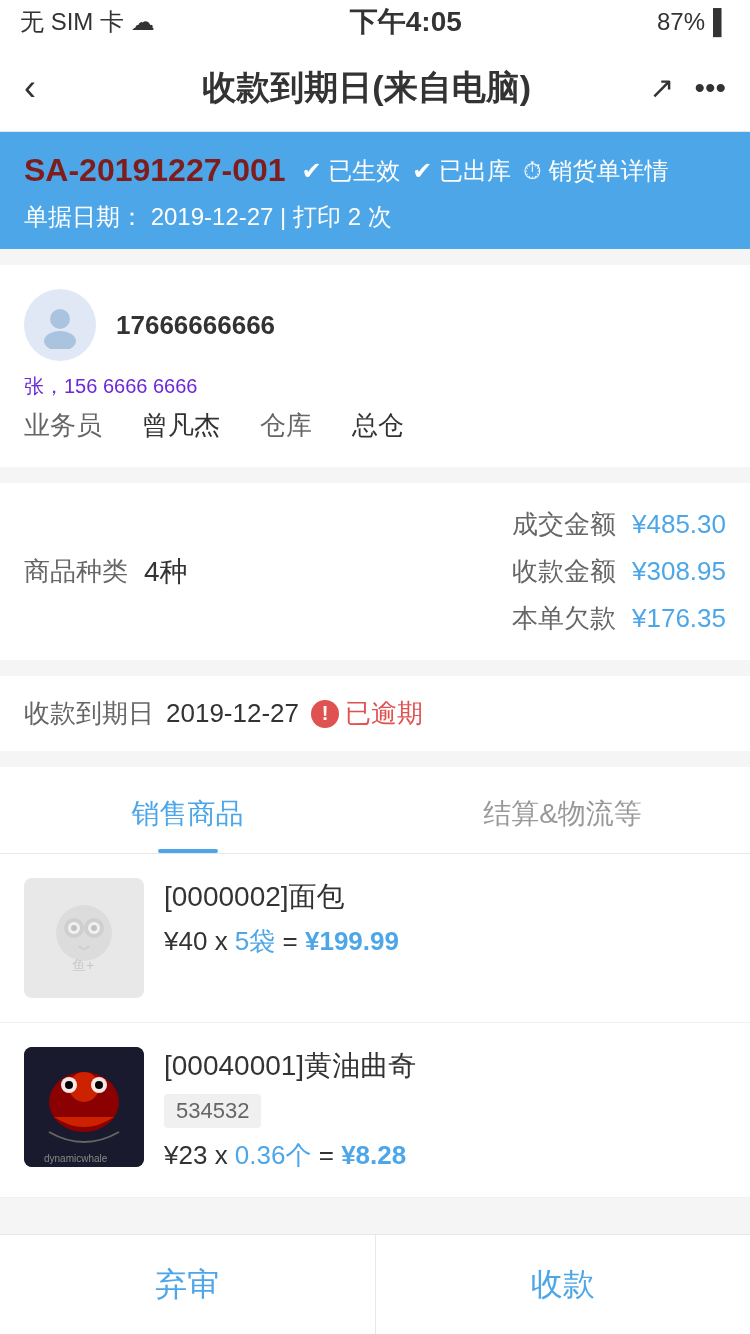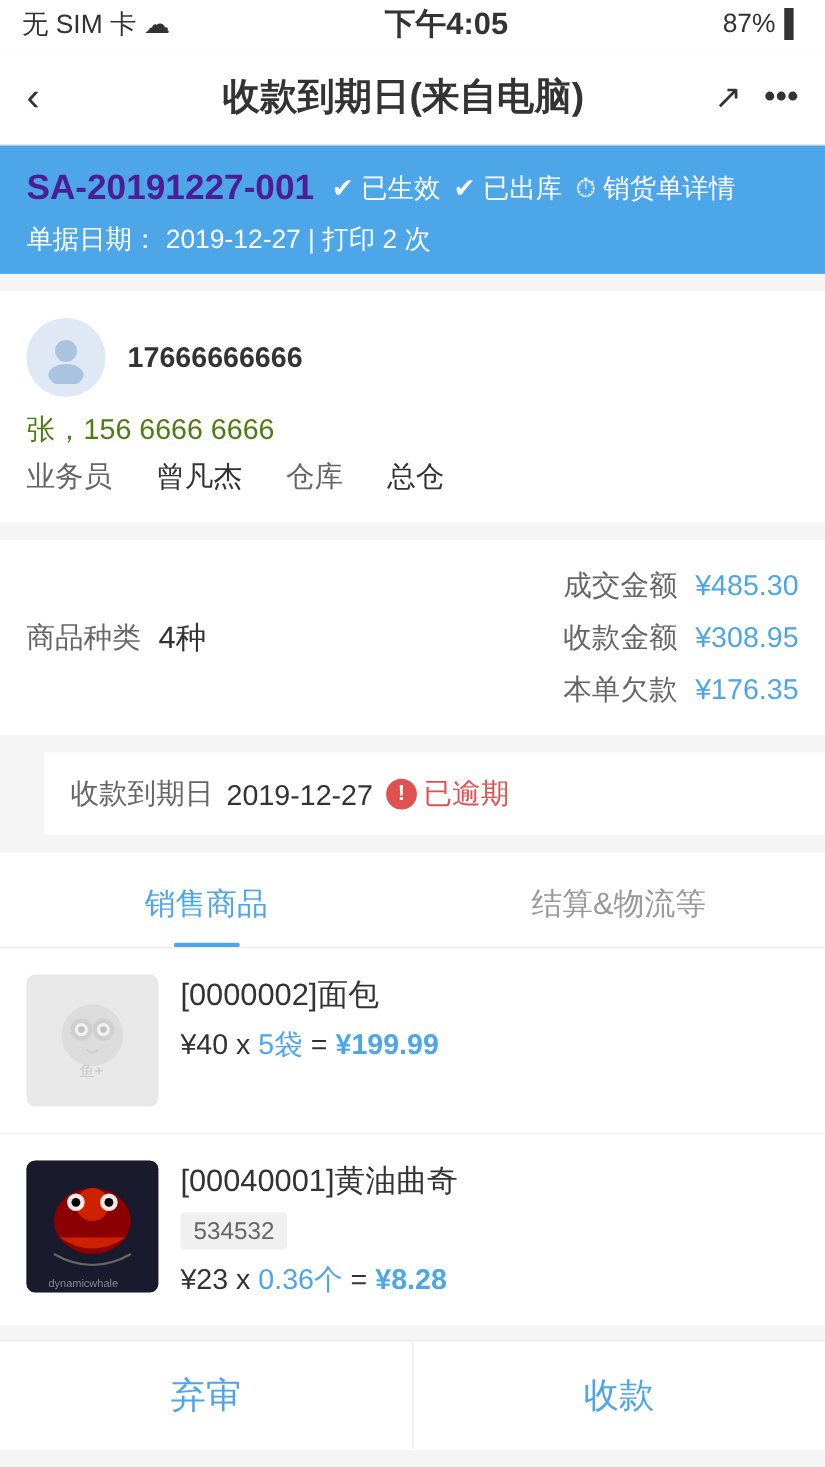--- a/index.html
+++ b/index.html
@@ -69,21 +69,21 @@
     }
     .order-header-top {
       display: flex;
       align-items: center;
       gap: 16px;
       margin-bottom: 12px;
     }
     .order-id {
       font-size: 32px;
       font-weight: 700;
-      color: #4c1d95;
+      color: #7f1d1d;
     }
     .status-badges {
       display: flex;
       gap: 12px;
       align-items: center;
       flex-wrap: wrap;
     }
     .badge {
       display: flex;
       align-items: center;
@@ -118,22 +118,22 @@
       justify-content: center;
       flex-shrink: 0;
     }
     .avatar svg { width: 48px; height: 48px; }
     .customer-name {
       font-size: 26px;
       font-weight: 600;
       color: #333;
     }
     .customer-detail {
-      font-size: 26px;
-      color: #4d7c0f;
+      font-size: 20px;
+      color: #6d28d9;
       margin-bottom: 8px;
     }
     .customer-info-row {
       display: flex;
       align-items: center;
       gap: 40px;
       font-size: 26px;
       color: #666;
     }
     .info-label { color: #666; }
@@ -162,24 +162,23 @@
     .summary-label { color: #666; }
     .summary-value-blue { color: #4da6e8; }
     .summary-count { color: #333; font-size: 28px; }
 
     
     .due-section {
       background: #fff;
       padding: 20px 24px;
       margin-top: 16px;
       display: flex;
-      align-items: flex-end;
+      align-items: center;
       gap: 12px;
       font-size: 26px;
-      margin-left: 40px;
     }
     .due-label { color: #666; }
     .due-date { color: #333; }
     .overdue-badge {
       display: flex;
       align-items: center;
       gap: 6px;
       color: #e05252;
       font-size: 26px;
     }
@@ -282,21 +281,21 @@
     .product-price-row {
       font-size: 26px;
       color: #333;
     }
     .price-highlight { color: #4da6e8; }
     .price-total { color: #4da6e8; font-weight: 600; }
 
     
     .bottom-bar {
       position: fixed;
-      bottom: 16px;
+      bottom: 0;
       width: 750px;
       height: 100px;
       background: #fff;
       border-top: 1px solid #e8e8e8;
       display: flex;
       align-items: center;
     }
     .bottom-btn {
       flex: 1;
       height: 100%;

